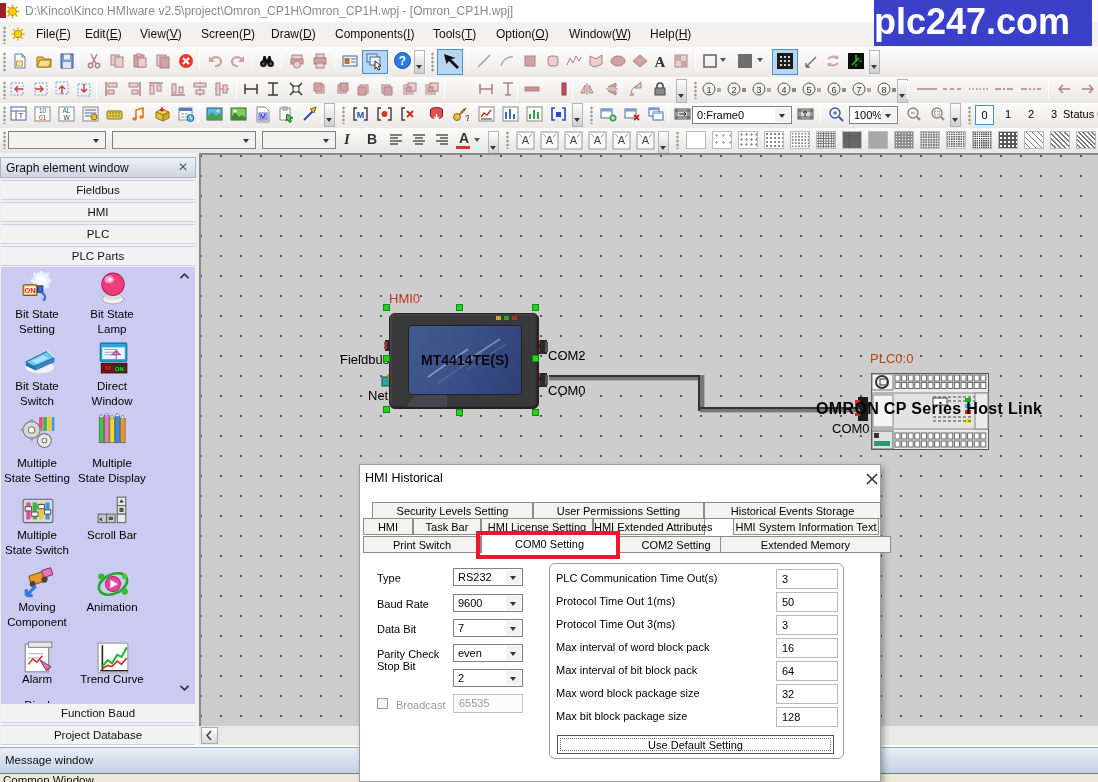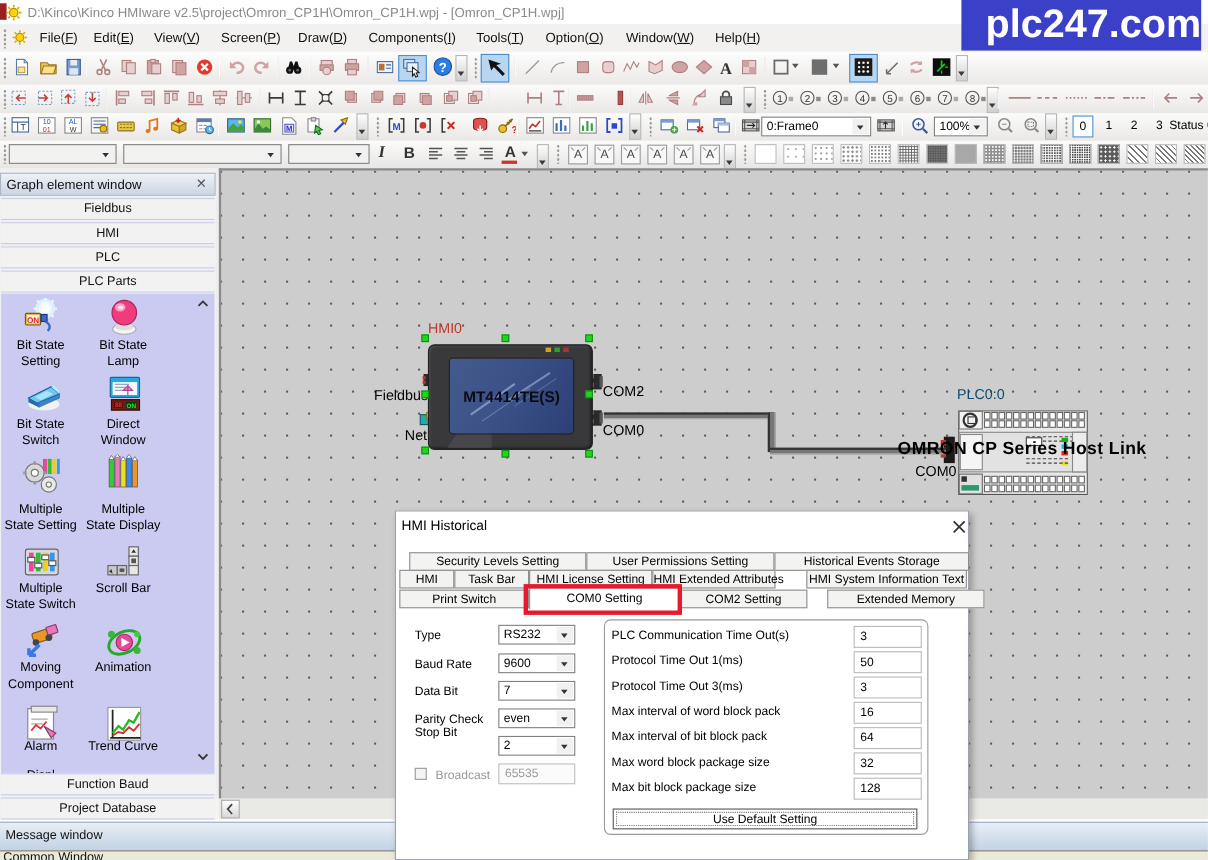--- a/index.html
+++ b/index.html
@@ -645,21 +645,21 @@
 <div class="abs" style="left:842px;top:131px;width:20px;height:18px;background:#fff;border:1px solid #bbb;background-image:radial-gradient(#5a5a5a 1px,transparent 1.2px);background-size:2.2px 2.2px"></div>
 <div class="abs" style="left:868px;top:131px;width:20px;height:18px;background:#a8a8a8;border:1px solid #bbb"></div>
 <div class="abs" style="left:894px;top:131px;width:20px;height:18px;background:#909090;border:1px solid #bbb;background-image:radial-gradient(#fff 0.8px,transparent 1px);background-size:3px 3px"></div>
 <div class="abs" style="left:920px;top:131px;width:20px;height:18px;background:#7a7a7a;border:1px solid #bbb;background-image:radial-gradient(#fff 0.8px,transparent 1px);background-size:2.6px 2.6px"></div>
 <div class="abs" style="left:946px;top:131px;width:20px;height:18px;background:#616161;border:1px solid #bbb;background-image:radial-gradient(#fff 0.8px,transparent 1px);background-size:2.4px 2.4px"></div>
 <div class="abs" style="left:972px;top:131px;width:20px;height:18px;background:#4a4a4a;border:1px solid #bbb;background-image:radial-gradient(#fff 0.8px,transparent 1px);background-size:2.2px 2.2px"></div>
 <div class="abs" style="left:998px;top:131px;width:20px;height:18px;background:#5a5a5a;border:1px solid #bbb;background-image:radial-gradient(#fff 0.8px,transparent 1px);background-size:4px 4px"></div>
 <div class="abs" style="left:1024px;top:131px;width:20px;height:18px;border:1px solid #bbb;background:repeating-linear-gradient(45deg,#fff 0,#fff 3px,#777 3px,#777 4.2px)"></div>
 <div class="abs" style="left:1050px;top:131px;width:20px;height:18px;border:1px solid #bbb;background:repeating-linear-gradient(45deg,#fff 0,#fff 2.4px,#777 2.4px,#777 3.5999999999999996px)"></div>
 <div class="abs" style="left:1076px;top:131px;width:20px;height:18px;border:1px solid #bbb;background:repeating-linear-gradient(45deg,#fff 0,#fff 2px,#777 2px,#777 3.2px)"></div>
-<div class="abs" style="left:874px;top:0px;width:218px;height:46px;background:#3a41c8;z-index:50;color:#fff;font-weight:bold;font-size:36px;text-align:right;line-height:43px">plc247.com</div>
+<div class="abs" style="left:874px;top:0px;width:218px;height:46px;background:#3a41c8;z-index:50;color:#fff;font-weight:bold;font-size:36px;text-align:left;line-height:43px">plc247.com</div>
 <div class="abs" style="left:196px;top:153px;width:4px;height:573px;background:#ededed"></div>
 <div class="abs" style="left:199px;top:153px;width:899px;height:573px;background:#cdcdcd;background-image:radial-gradient(#55555a 0.8px,transparent 1.1px);background-size:20px 20px;background-position:10px 11px;border-left:2px solid #8a8a8a;border-top:2px solid #8a8a8a"></div>
 <div class="abs" style="left:549px;top:375px;width:155px;height:6px;background:#777;border-top:2px solid #333;border-bottom:1px solid #aaa;z-index:6"></div>
 <div class="abs" style="left:698px;top:375px;width:7px;height:36px;background:#777;border-left:2px solid #333;border-right:1px solid #aaa;z-index:6"></div>
 <div class="abs" style="left:700px;top:407px;width:160px;height:6px;background:#777;border-top:2px solid #333;border-bottom:1px solid #aaa;z-index:6"></div>
 <div class="abs" style="left:389px;top:313px;width:150px;height:96px;background:#39393c;border-radius:6px;border:1px solid #222;box-shadow:inset -1px -1px 2px #1a1a1a, inset 1px 1px 2px #505055;z-index:7"></div>
 <div class="abs" style="left:391px;top:357px;width:56px;height:50px;background:linear-gradient(125deg,transparent 55%,#46464c 56%);border-radius:0 0 0 6px;z-index:8"></div>
 <div class="abs" style="left:496px;top:316px;width:5px;height:4px;background:#c8a820;z-index:9"></div>
 <div class="abs" style="left:504px;top:316px;width:5px;height:4px;background:#30a030;z-index:9"></div>
 <div class="abs" style="left:512px;top:316px;width:5px;height:4px;background:#b03030;z-index:9"></div>
@@ -699,21 +699,21 @@
       <rect x="2" y="2" width="9" height="14" fill="#2a2a2a"></rect>
       <rect x="0" y="2" width="4" height="4" fill="#c03030"></rect>
       <rect x="0" y="10" width="4" height="4" fill="#c03030"></rect>
       <rect x="9" y="4" width="3" height="10" fill="#555"></rect>
     </svg>
 <div class="abs" style="left:389px;top:291px;width:60px;height:14px;color:#c0392b;font-size:13px;z-index:12">HMI0</div>
 <div class="abs" style="left:340px;top:352px;width:52px;height:14px;color:#000;font-size:13px;z-index:5">Fieldbus</div>
 <div class="abs" style="left:368px;top:388px;width:30px;height:14px;color:#000;font-size:13px;z-index:12">Net</div>
 <div class="abs" style="left:548px;top:348px;width:44px;height:14px;color:#000;font-size:13px;z-index:12">COM2</div>
 <div class="abs" style="left:548px;top:383px;width:44px;height:14px;color:#000;font-size:13px;z-index:12">COM0</div>
-<div class="abs" style="left:870px;top:351px;width:60px;height:14px;color:#0c4a6e;font-size:13px;z-index:12">PLC0:0</div>
+<div class="abs" style="left:870px;top:351px;width:60px;height:14px;color:#c2410c;font-size:13px;z-index:12">PLC0:0</div>
 <div class="abs" style="left:832px;top:421px;width:44px;height:14px;color:#000;font-size:13px;z-index:12">COM0</div>
 <svg class="abs" style="left:855px;top:396px" width="16" height="26" viewBox="0 0 16 26">
       <rect x="3" y="1" width="10" height="24" fill="#1a1a1a"></rect>
       <rect x="0" y="4" width="5" height="5" fill="#c03030"></rect>
       <rect x="0" y="15" width="5" height="5" fill="#c03030"></rect>
       <path d="M13 6l3 3-3 3" fill="#c03030"></path>
     </svg>
 <svg class="abs" style="left:871px;top:373px;z-index:7" width="118" height="77" viewBox="0 0 118 77">
 <rect x="0.5" y="0.5" width="117" height="76" fill="#e9e9e9" stroke="#555"></rect>
 <rect x="1" y="1" width="21" height="16" fill="#f2f2f2" stroke="#777"></rect>
@@ -1011,21 +1011,21 @@
 <div class="tab" style="left:12px;top:37px;width:161px">Security Levels Setting</div>
 <div class="tab" style="left:173px;top:37px;width:171px">User Permissions Setting</div>
 <div class="tab" style="left:344px;top:37px;width:177px">Historical Events Storage</div>
 <div class="tab" style="left:3px;top:53px;width:50px">HMI</div>
 <div class="tab" style="left:53px;top:53px;width:68px">Task Bar</div>
 <div class="tab" style="left:121px;top:53px;width:112px">HMI License Setting</div>
 <div class="tab" style="left:233px;top:53px;width:112px">HMI Extended Attributes</div>
 <div class="tab" style="left:373px;top:53px;width:146px">HMI System Information Text</div>
 <div class="tab" style="left:3px;top:71px;width:118px">Print Switch</div>
 <div class="tab" style="left:258px;top:71px;width:116px">COM2 Setting</div>
-<div class="tab" style="left:392px;top:71px;width:143px">Extended Memory</div>
+<div class="tab" style="left:360px;top:71px;width:171px">Extended Memory</div>
 <div class="tab" style="left:121px;top:69px;width:137px;height:20px;background:#fff;border-bottom:1px solid #fff;line-height:19px">COM0 Setting</div>
 <div class="abs" style="left:116px;top:66px;width:144px;height:28px;border:4px solid #e8192c;z-index:5"></div>
 <div class="dlbl" style="left:17px;top:107px">Type</div>
 <div class="combo" style="left:93px;top:103px;width:70px">RS232<span class="cbtn"></span></div>
 <div class="dlbl" style="left:17px;top:133px">Baud Rate</div>
 <div class="combo" style="left:93px;top:129px;width:70px">9600<span class="cbtn"></span></div>
 <div class="dlbl" style="left:17px;top:158px">Data Bit</div>
 <div class="combo" style="left:93px;top:154px;width:70px">7<span class="cbtn"></span></div>
 <div class="dlbl" style="left:17px;top:183px">Parity Check</div>
 <div class="combo" style="left:93px;top:179px;width:70px">even<span class="cbtn"></span></div>

